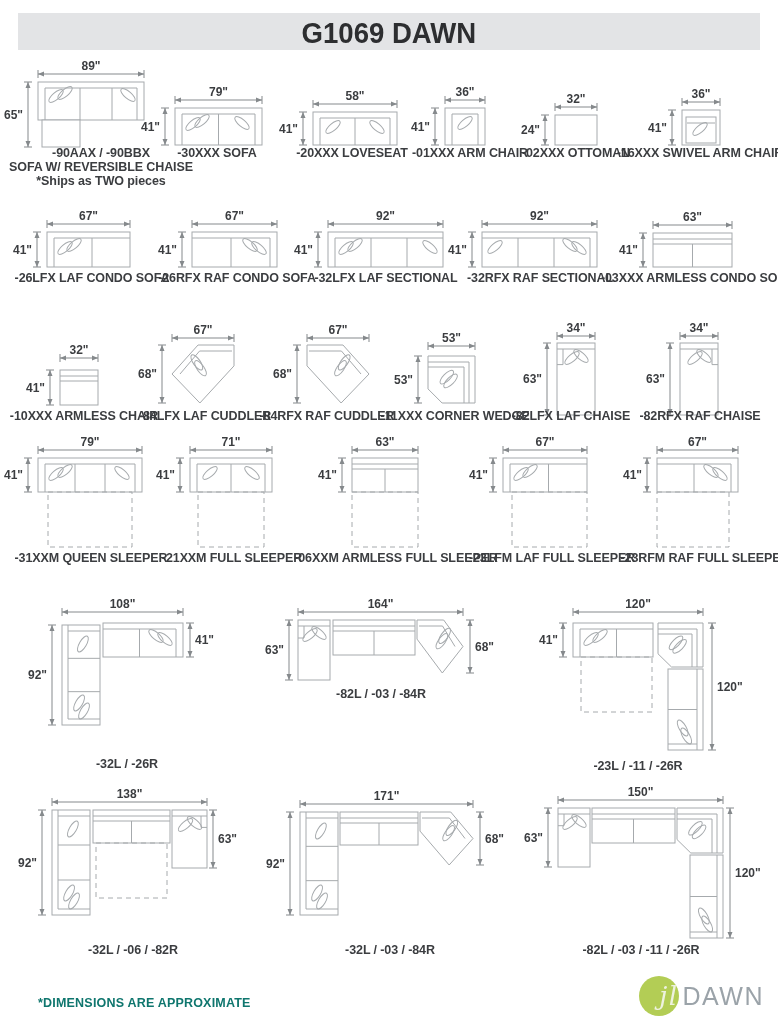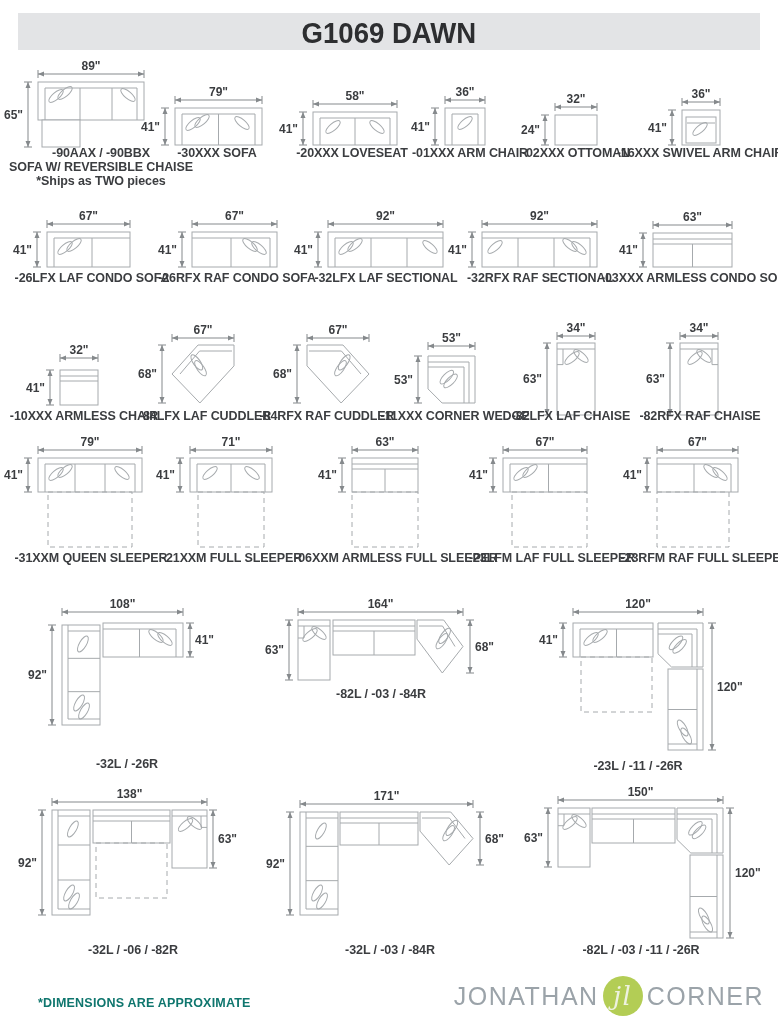--- a/index.html
+++ b/index.html
@@ -15,21 +15,21 @@
   .dash{fill:none;stroke:#a6aaad;stroke-width:1;stroke-dasharray:5 4}
   .d{stroke:#85898c;stroke-width:1;fill:none}
   .da{fill:#85898c;stroke:none}
   .dimt{font:600 12px "Liberation Sans",sans-serif;fill:#3b3d40}
   .lblt{font:600 12.5px "Liberation Sans",sans-serif;fill:#3b3d40;letter-spacing:-.1px}
   .note{position:absolute;left:38px;top:996px;font-size:12.5px;font-weight:700;
         color:#0f766e;letter-spacing:.2px}
   .brand{position:absolute;right:14px;top:976px;display:flex;align-items:center;
          color:#9ba3a9;font-size:25px;letter-spacing:1.5px;font-weight:400}
   .mono{width:40px;height:40px;border-radius:50%;background:#b3cd55;display:flex;
-        align-items:center;justify-content:center;margin:0 4px;
+        align-items:center;justify-content:flex-end;margin:0 4px;
         font-family:"DejaVu Serif",serif;font-style:italic;font-size:26px;color:#eef2e0}
 </style>
 </head>
 <body>
 
 <div class="band">
   <h1>G1069 DAWN</h1>
 </div>
 
 <svg id="sheet" width="778" height="1024" viewBox="0 0 778 1024">
@@ -732,18 +732,17 @@
       <polygon points="730,808 727.5,814 732.5,814" class="da"></polygon>
       <polygon points="730,938 727.5,932 732.5,932" class="da"></polygon>
       <text x="735" y="877" text-anchor="start" class="dimt">120"</text>
       <text x="641" y="954" text-anchor="middle" class="lblt">-82L / -03 / -11 / -26R</text>
     </g>
   </svg>
 
 <div class="note">*DIMENSIONS ARE APPROXIMATE</div>
 
 <div class="brand">
-  <span>JONATHAN</span>
   <span class="mono">
       <i>jl</i>
     </span>
-  <span>CORNER</span>
+  <span>DAWN</span>
 </div>
 
 </body></html>

